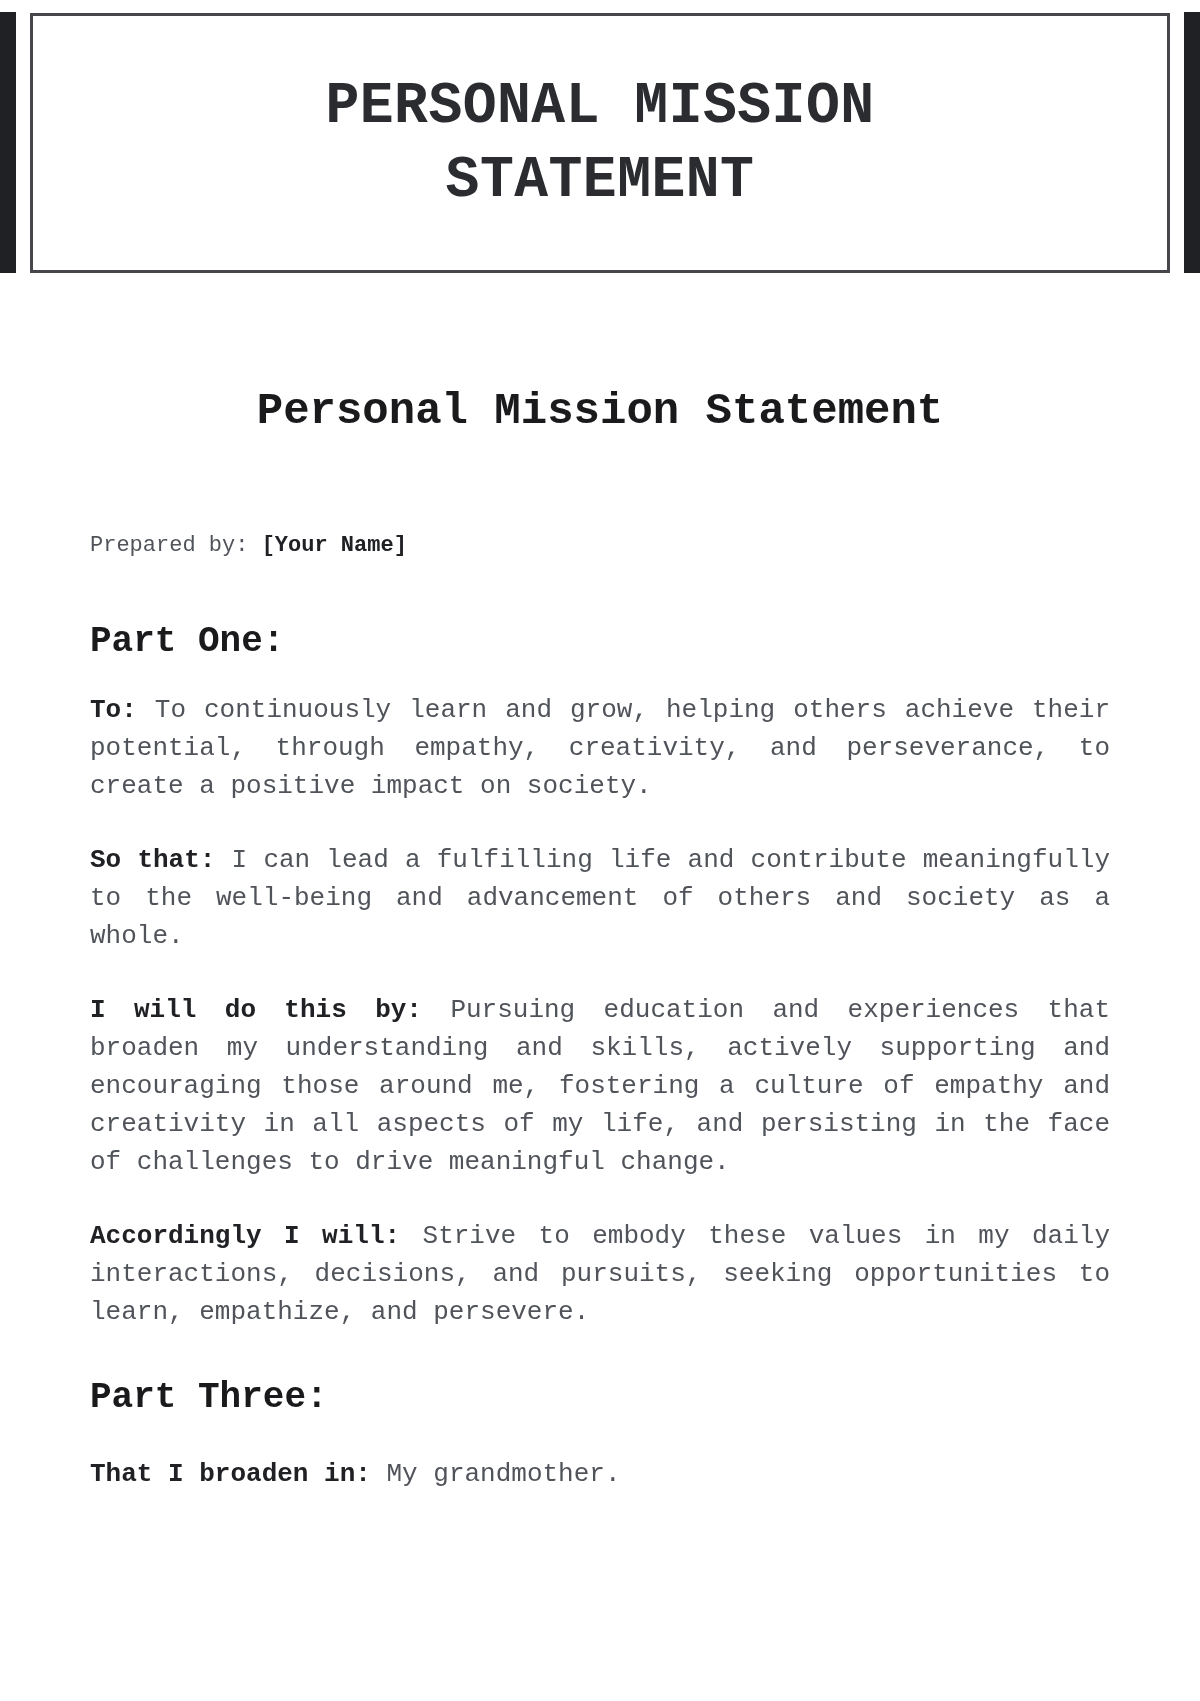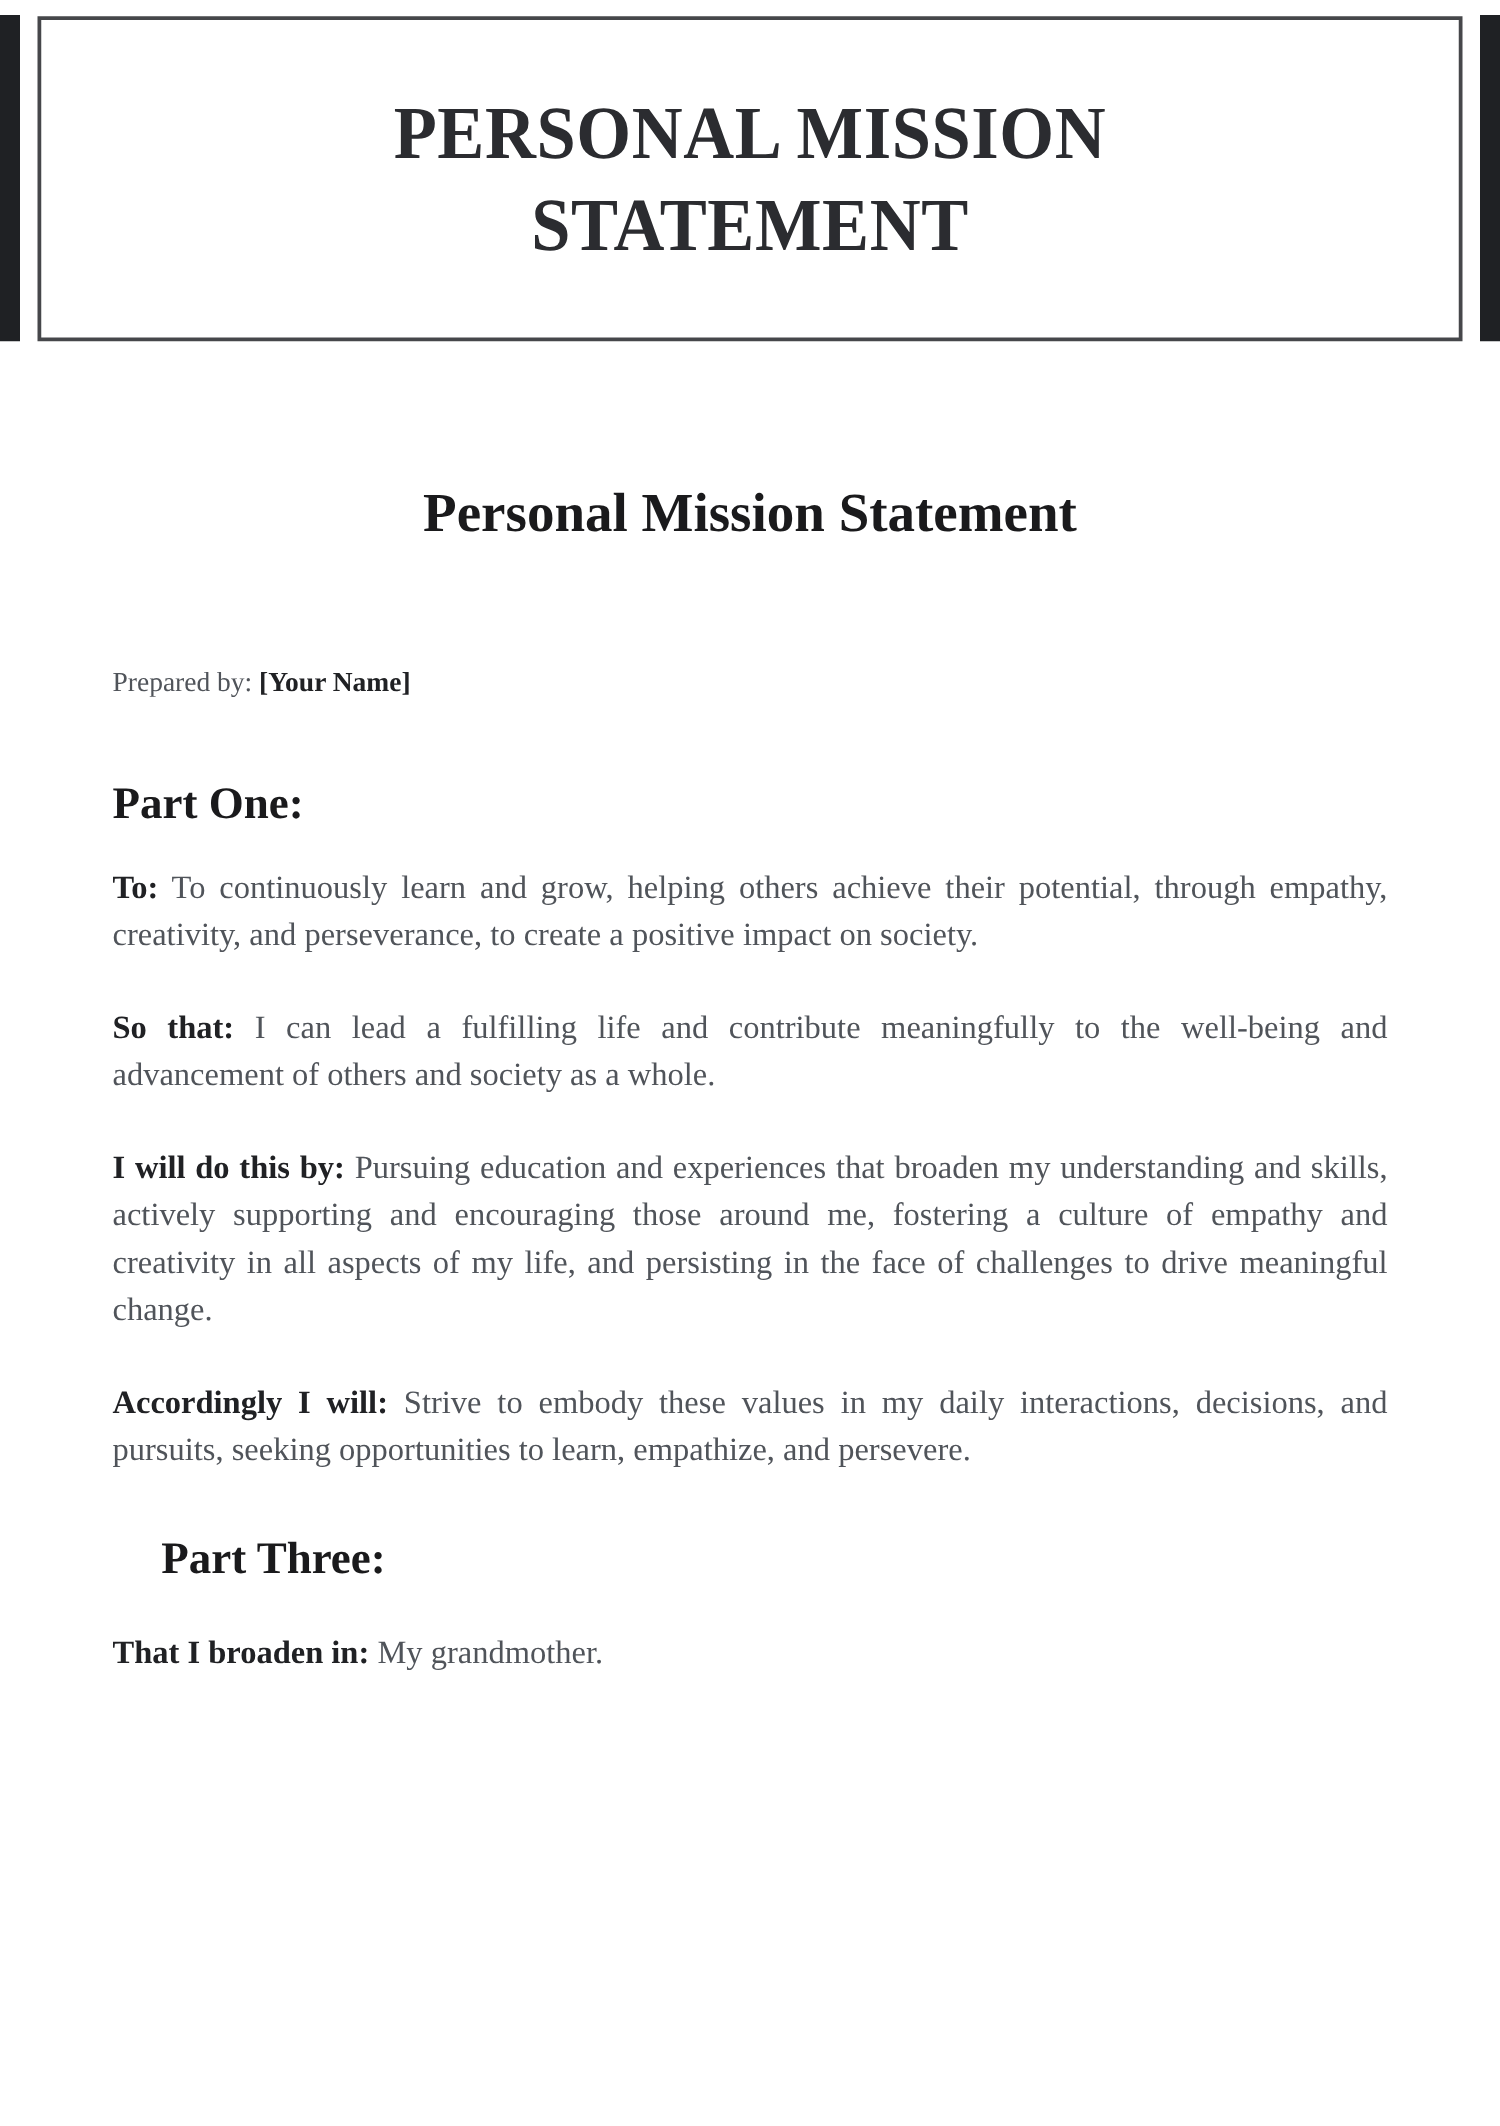--- a/index.html
+++ b/index.html
@@ -2,21 +2,21 @@
 <html><head>
 <meta charset="utf-8">
 <style>
   html, body { margin: 0; padding: 0; background: #ffffff; }
   .page {
     position: relative;
     width: 1200px;
     height: 1701px;
     background: #ffffff;
     overflow: hidden;
-    font-family: Liberation Serif, serif;
+    font-family: Liberation Mono, monospace;
   }
 
   
   .banner { position: relative; height: 273px; }
   .edge-bar {
     position: absolute; top: 12px; height: 261px; width: 16px;
     background: #1f2124;
   }
   .edge-bar.left  { left: 0; }
   .edge-bar.right { right: 0; }
@@ -41,21 +41,21 @@
     margin: 94px 0 0; font-size: 22px; line-height: 30px; color: #50545a;
   }
   .prepared .value { font-weight: 700; color: #202124; }
 
   .section-heading {
     font-size: 36px; line-height: 42px; font-weight: 700; color: #1a1a1c;
     margin: 0;
   }
   .sec-1 .section-heading { margin-top: 60px; }
   .sec-2 .section-heading { margin-top: 50px; }
-  .sec-3 .section-heading { margin-top: 46px; margin-left: 39px; }
+  .sec-3 .section-heading { margin-top: 46px; }
 
   .body-para {
     margin: 36px 0 0;
     font-size: 26px; line-height: 38px; color: #50545a;
     text-align: justify;
   }
   .body-para.first { margin-top: 28px; }
   .body-para .lead { font-weight: 700; color: #202124; }
 </style>
 </head>

